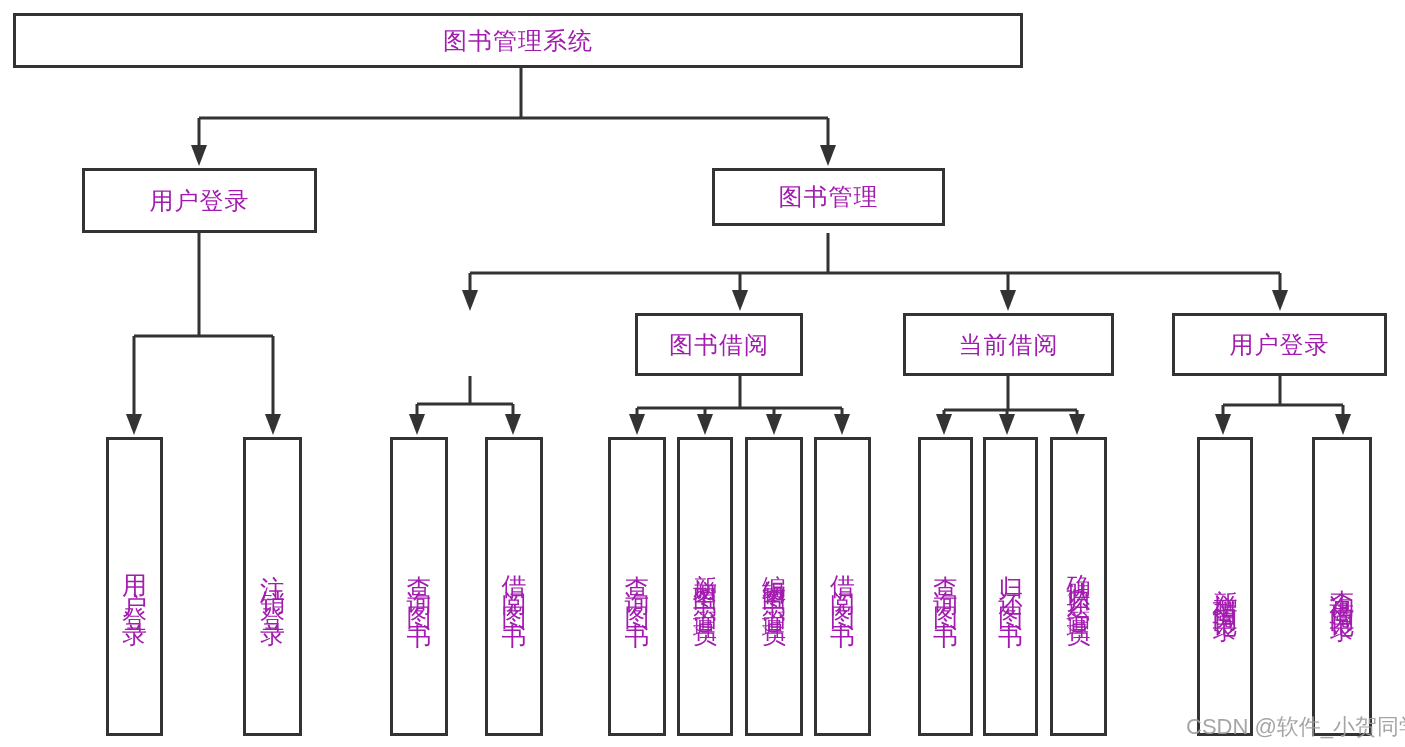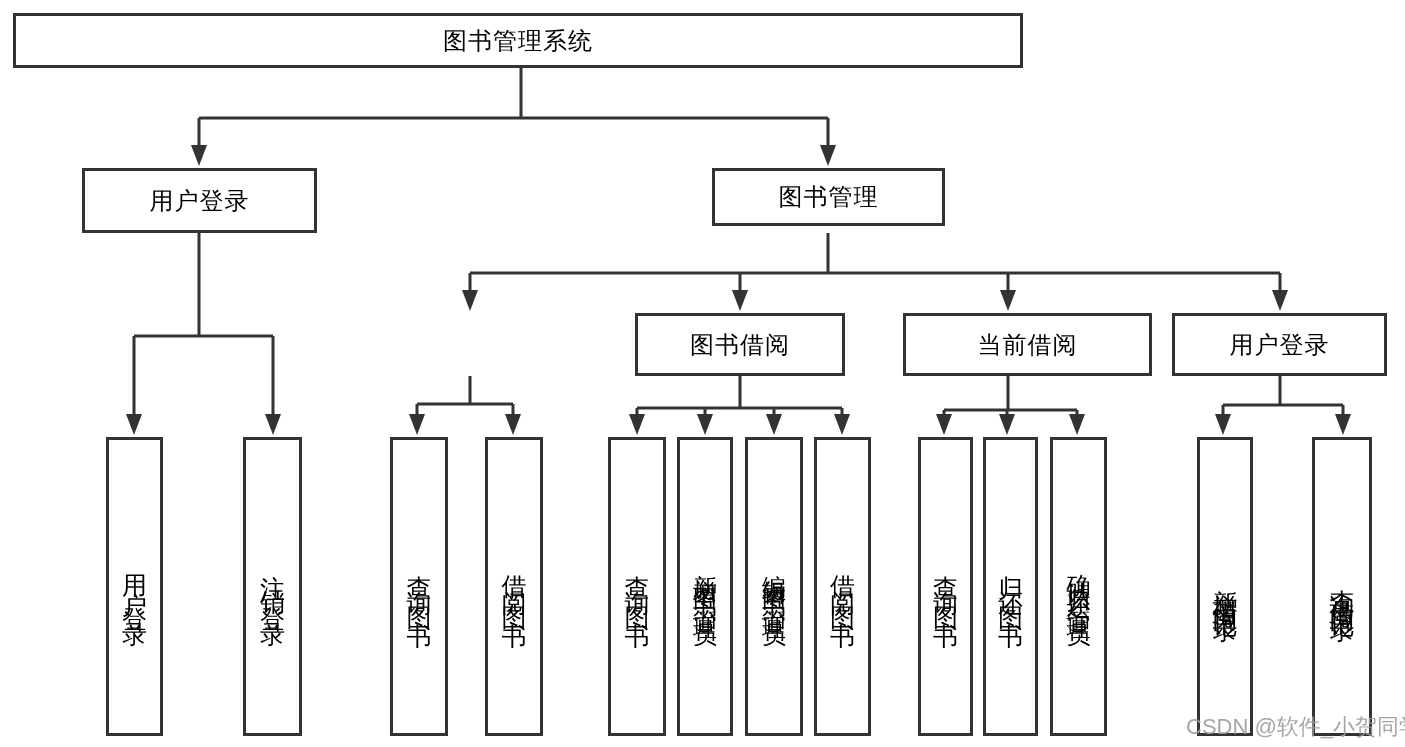--- a/index.html
+++ b/index.html
@@ -17,21 +17,21 @@
     z-index: 1;
   }
   .node {
     position: absolute;
     box-sizing: border-box;
     background: #ffffff;
     border: 3px solid #333333;
     display: flex;
     align-items: center;
     justify-content: center;
-    color: #000000;
+    color: #a21caf;
     z-index: 2;
     font-size: 24px;
     letter-spacing: 1px;
   }
   .vbox span {
     writing-mode: vertical-rl;
     text-orientation: mixed;
     font-size: 25px;
     letter-spacing: 16px;
     line-height: 1;
@@ -100,24 +100,24 @@
     <span>图书管理系统</span>
   </div>
 
   <div class="node" style="left:82px; top:168px; width:235px; height:65px">
     <span>用户登录</span>
   </div>
   <div class="node" style="left:712px; top:168px; width:233px; height:58px">
     <span>图书管理</span>
   </div>
 
-  <div class="node" style="left:635px; top:313px; width:210px; height:63px">
+  <div class="node" style="left:635px; top:313px; width:168px; height:63px">
     <span>图书借阅</span>
   </div>
-  <div class="node" style="left:903px; top:313px; width:249px; height:63px">
+  <div class="node" style="left:903px; top:313px; width:211px; height:63px">
     <span>当前借阅</span>
   </div>
   <div class="node" style="left:1172px; top:313px; width:215px; height:63px">
     <span>用户登录</span>
   </div>
 
   <div class="node vbox" style="left:106px; top:437px; width:57px; height:299px">
     <span>用户登录</span>
   </div>
   <div class="node vbox" style="left:243px; top:437px; width:59px; height:299px">

